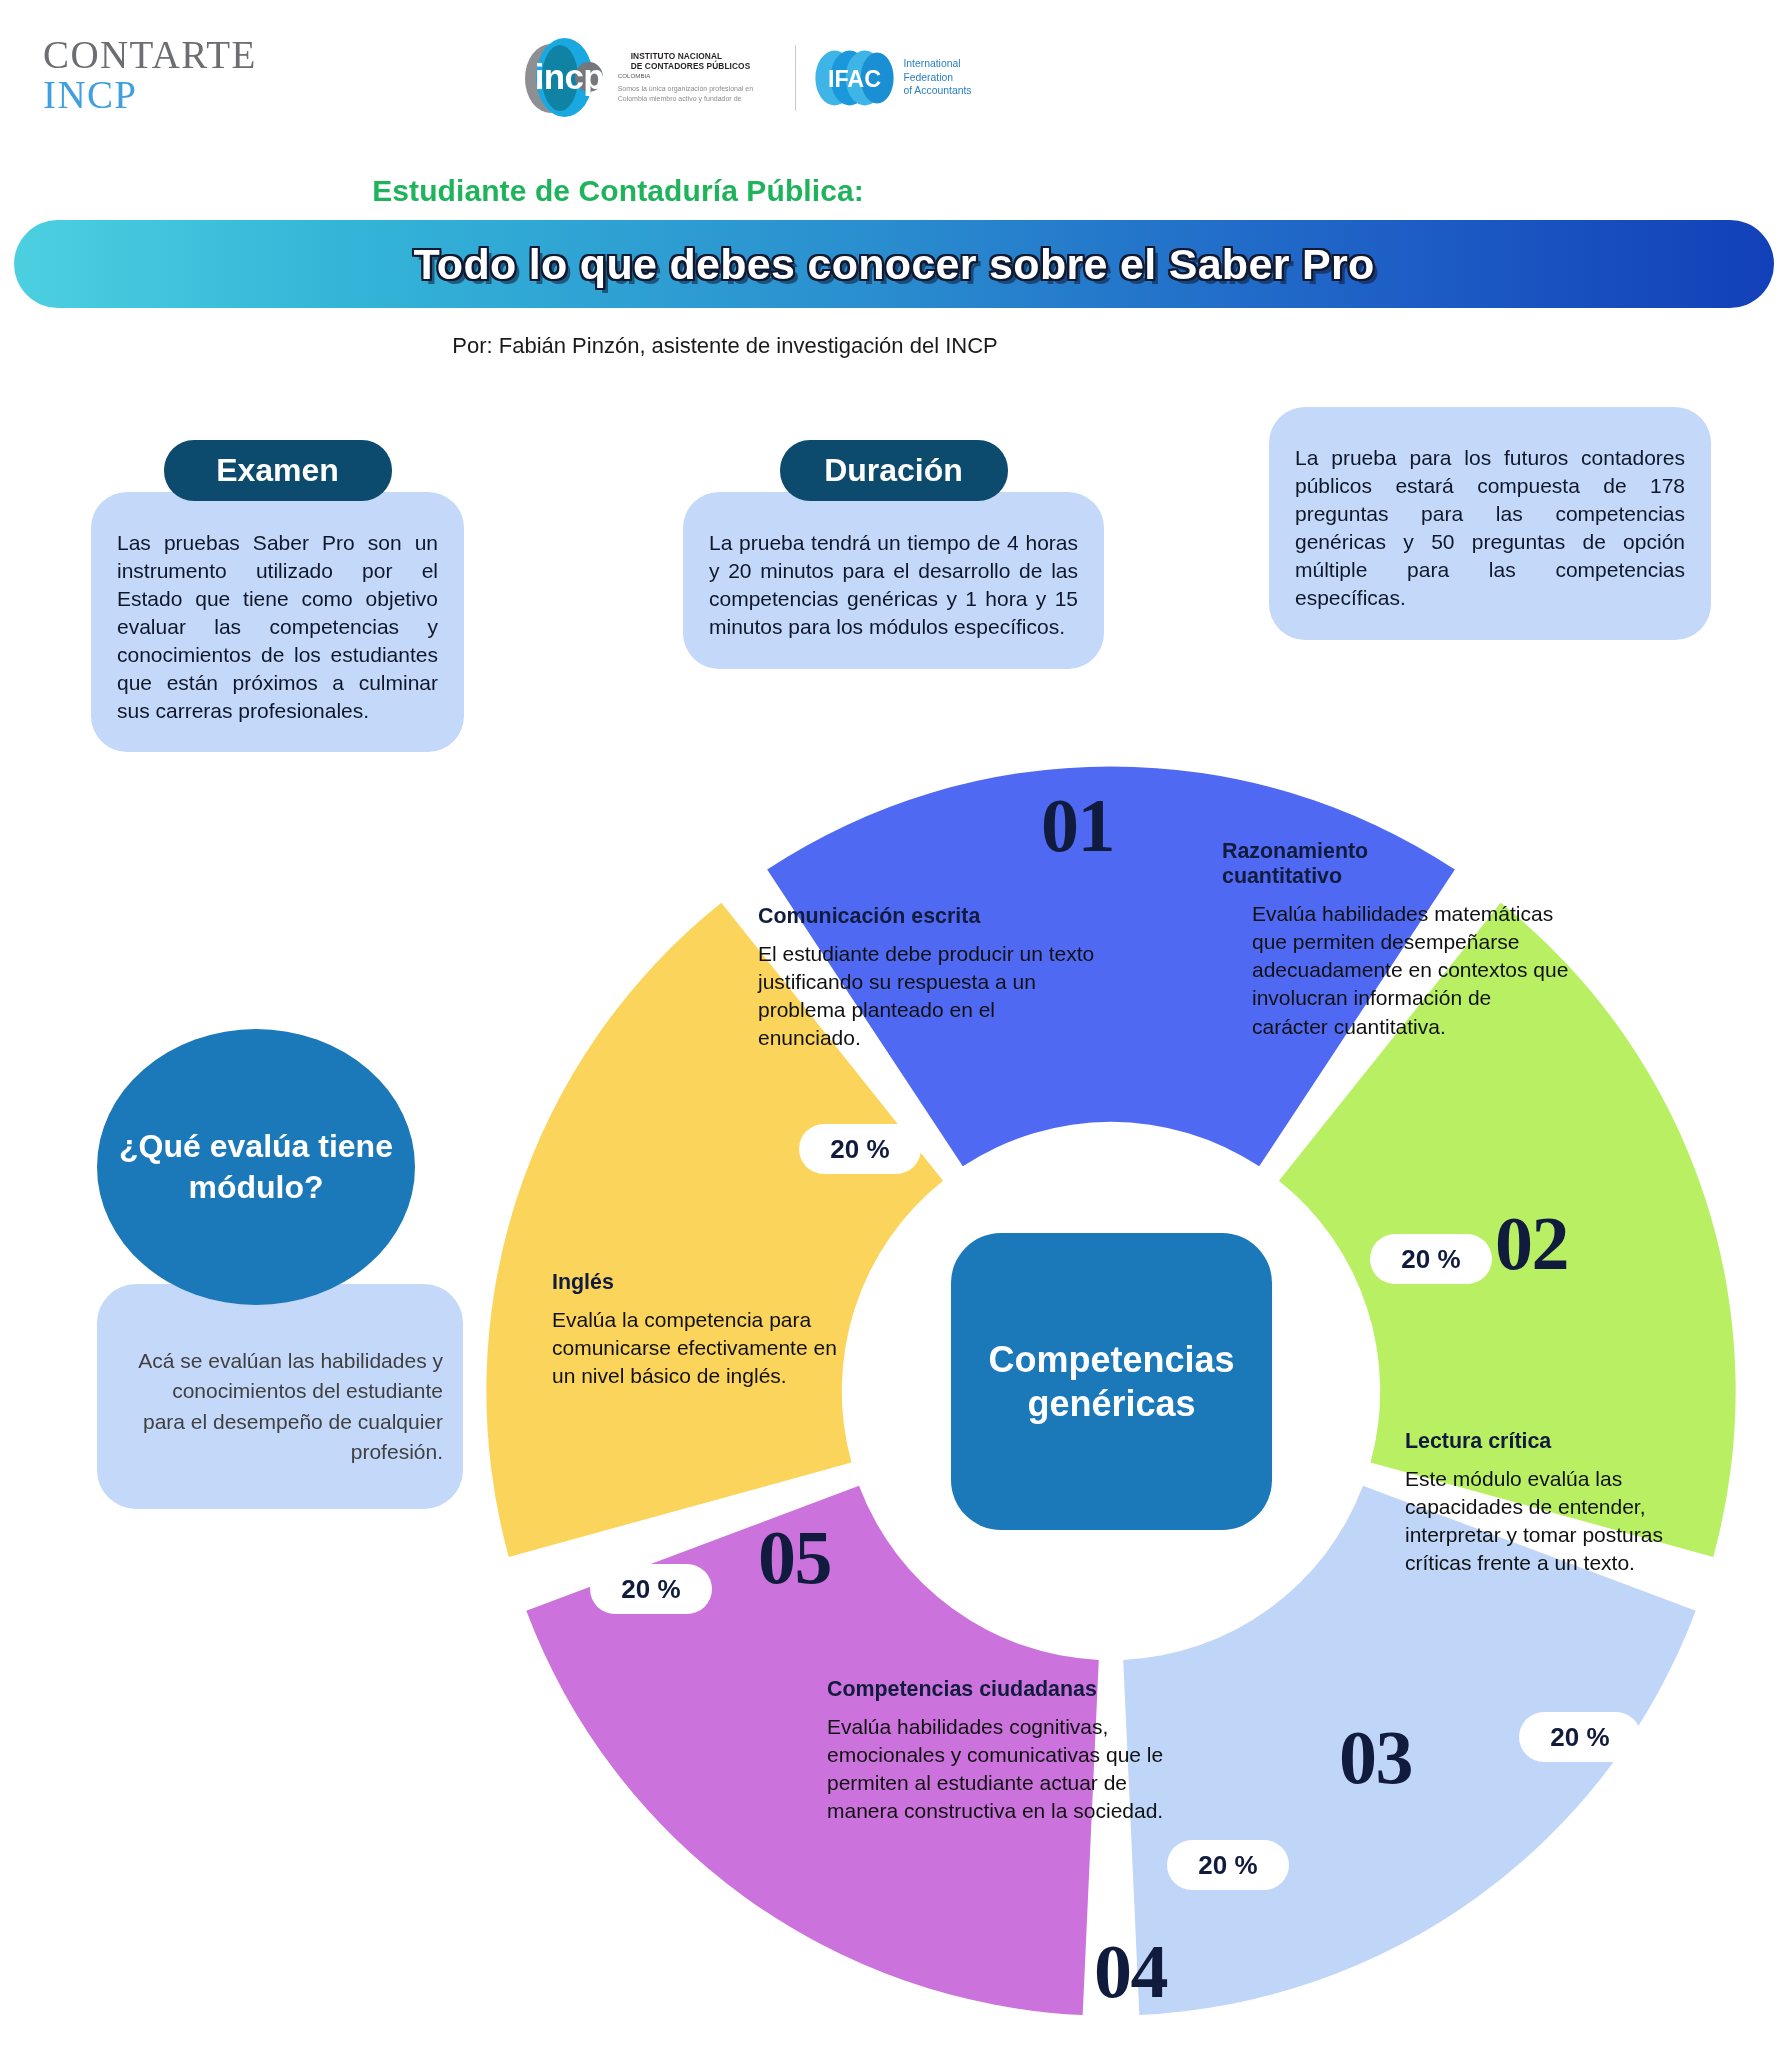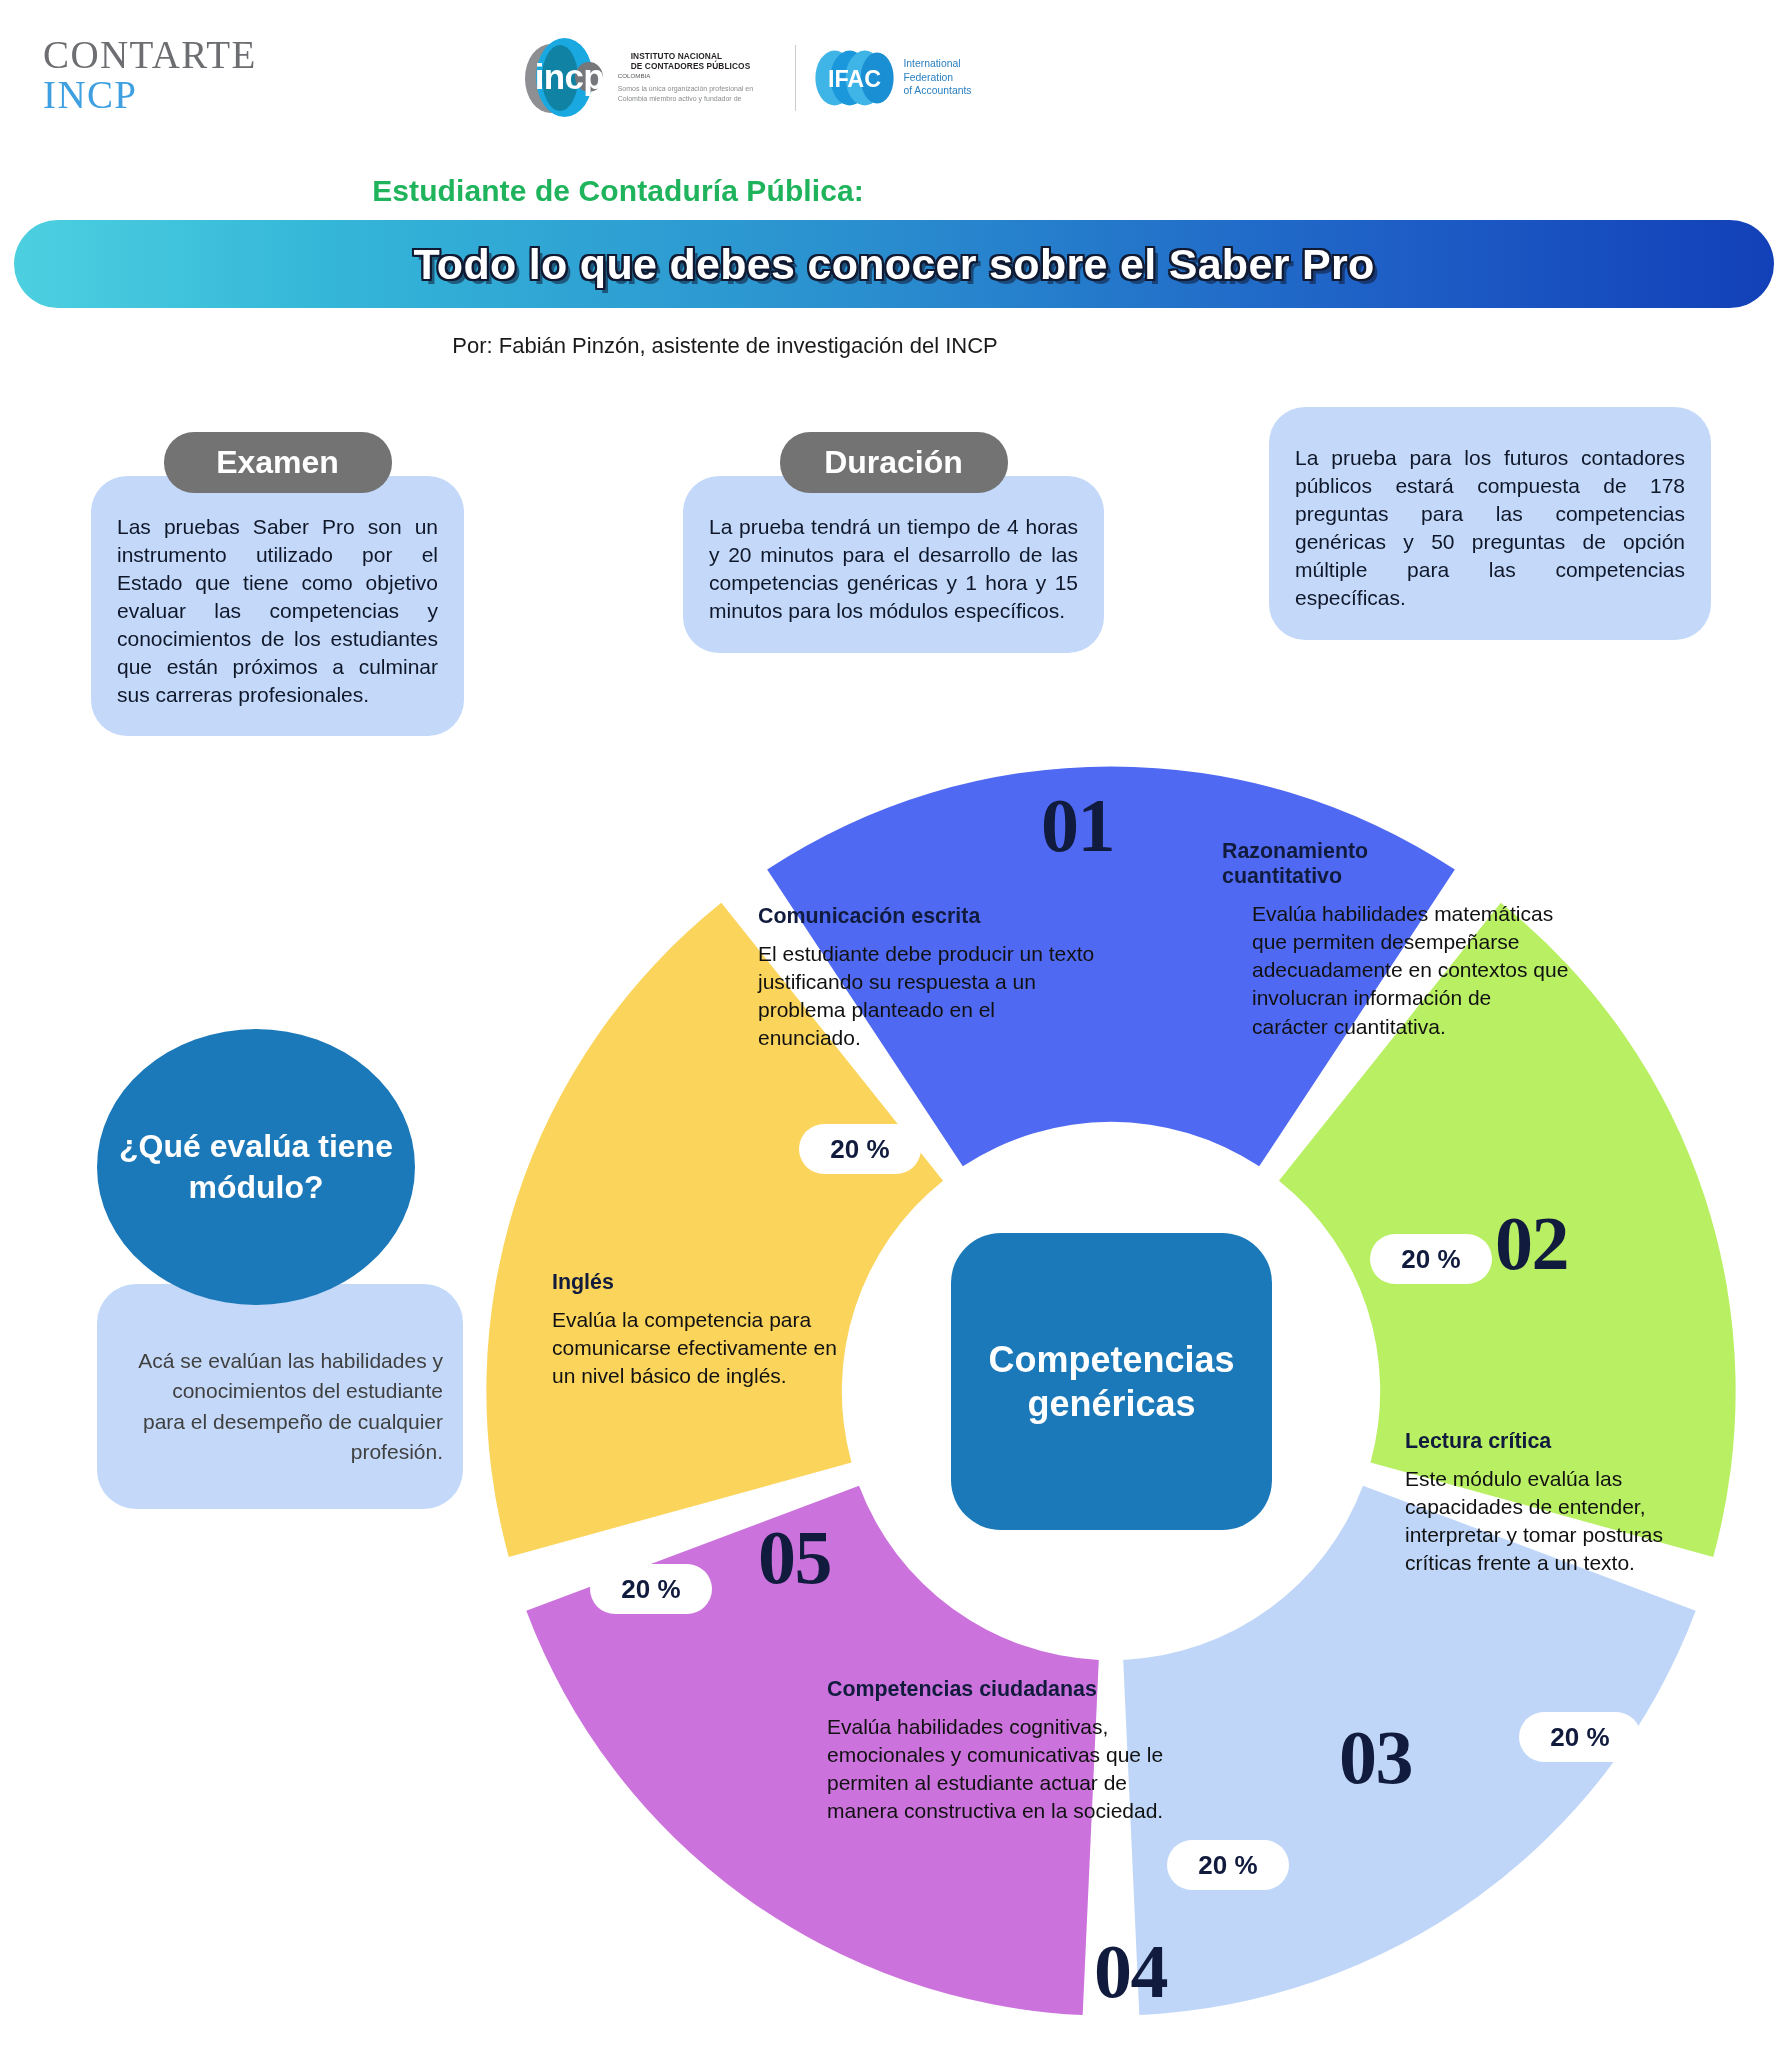--- a/index.html
+++ b/index.html
@@ -38,23 +38,23 @@
     font-size:43px;font-weight:bold;color:#ffffff;letter-spacing:0.3px;
     text-shadow:-2.1px 0 0 #101a33, 2.1px 0 0 #101a33, 0 -2.1px 0 #101a33, 0 2.1px 0 #101a33,
                 -2.1px -2.1px 0 #101a33, 2.1px -2.1px 0 #101a33, -2.1px 2.1px 0 #101a33, 2.1px 2.1px 0 #101a33,
                 4.8px 4.8px 0 rgba(16,26,51,.55);
   }
   #byline{left:0;top:333px;width:1450px;text-align:center;font-size:22px;color:#1a1a1a;}
 
   
   .card{position:absolute;}
   .card .pill{
-    height:61px;border-radius:30px;background:#737373;color:#fff;
+    height:61px;border-radius:30px;background:#0c4a6e;color:#fff;
     display:flex;align-items:center;justify-content:center;
-    font-size:32px;font-weight:bold;margin:4px auto;position:relative;z-index:2;
+    font-size:32px;font-weight:bold;margin:12px auto;position:relative;z-index:2;
   }
   .card .body{
     background:#c4d9f9;border-radius:36px;margin-top:-21px;padding:37px 26px 28px 26px;
     font-size:21px;line-height:1.33;color:#0f172a;text-align:justify;
     text-align-last:left;position:relative;z-index:1;
   }
   #card-examen{left:91px;top:428px;width:373px;}
   #card-examen .pill{width:228px;}
   #card-duracion{left:683px;top:428px;width:421px;}
   #card-duracion .pill{width:228px;text-align:right;}

